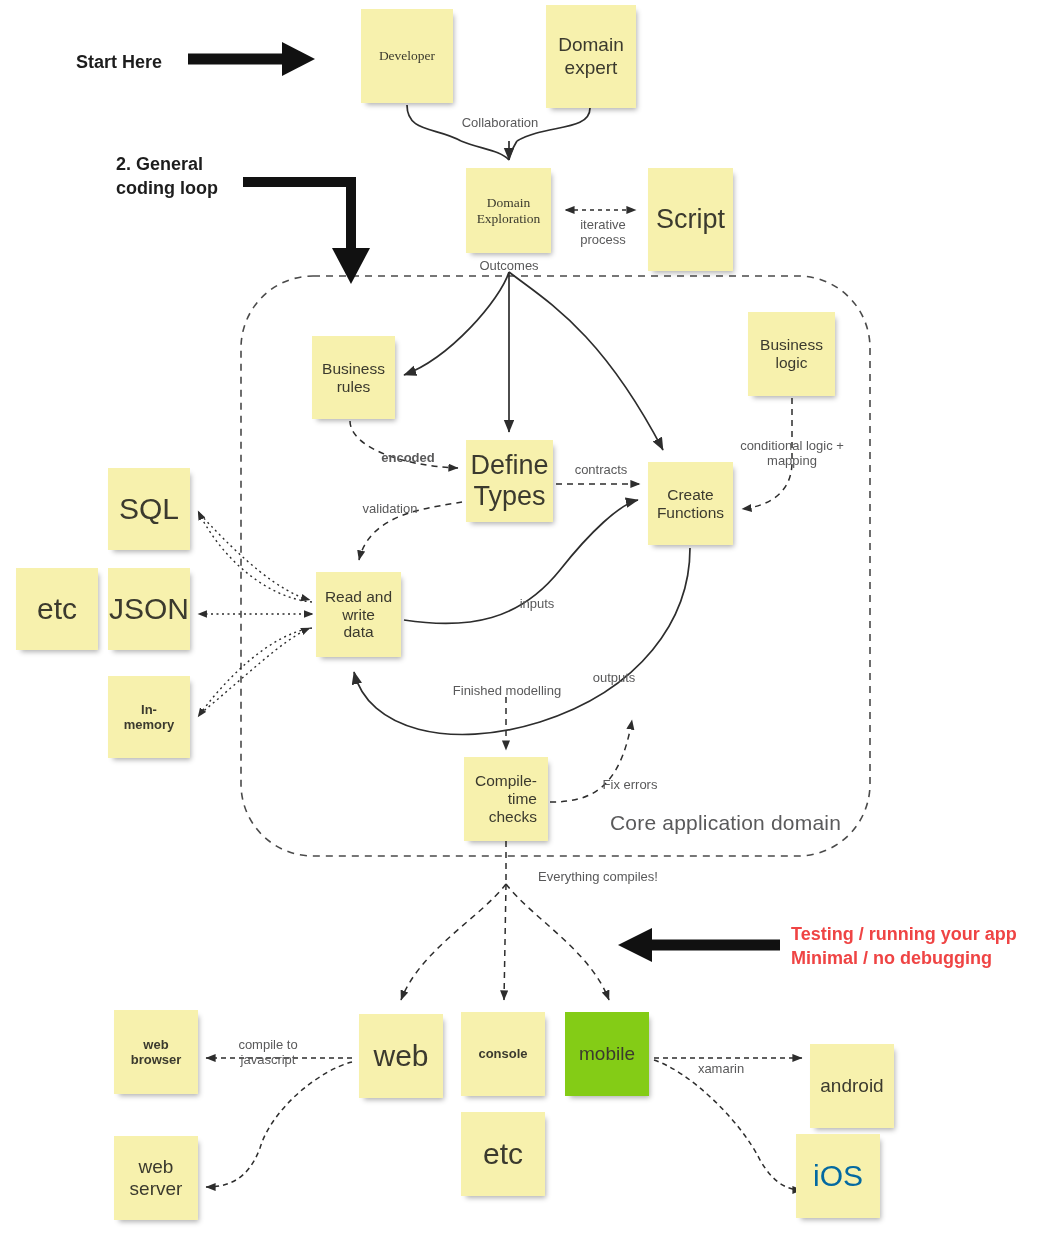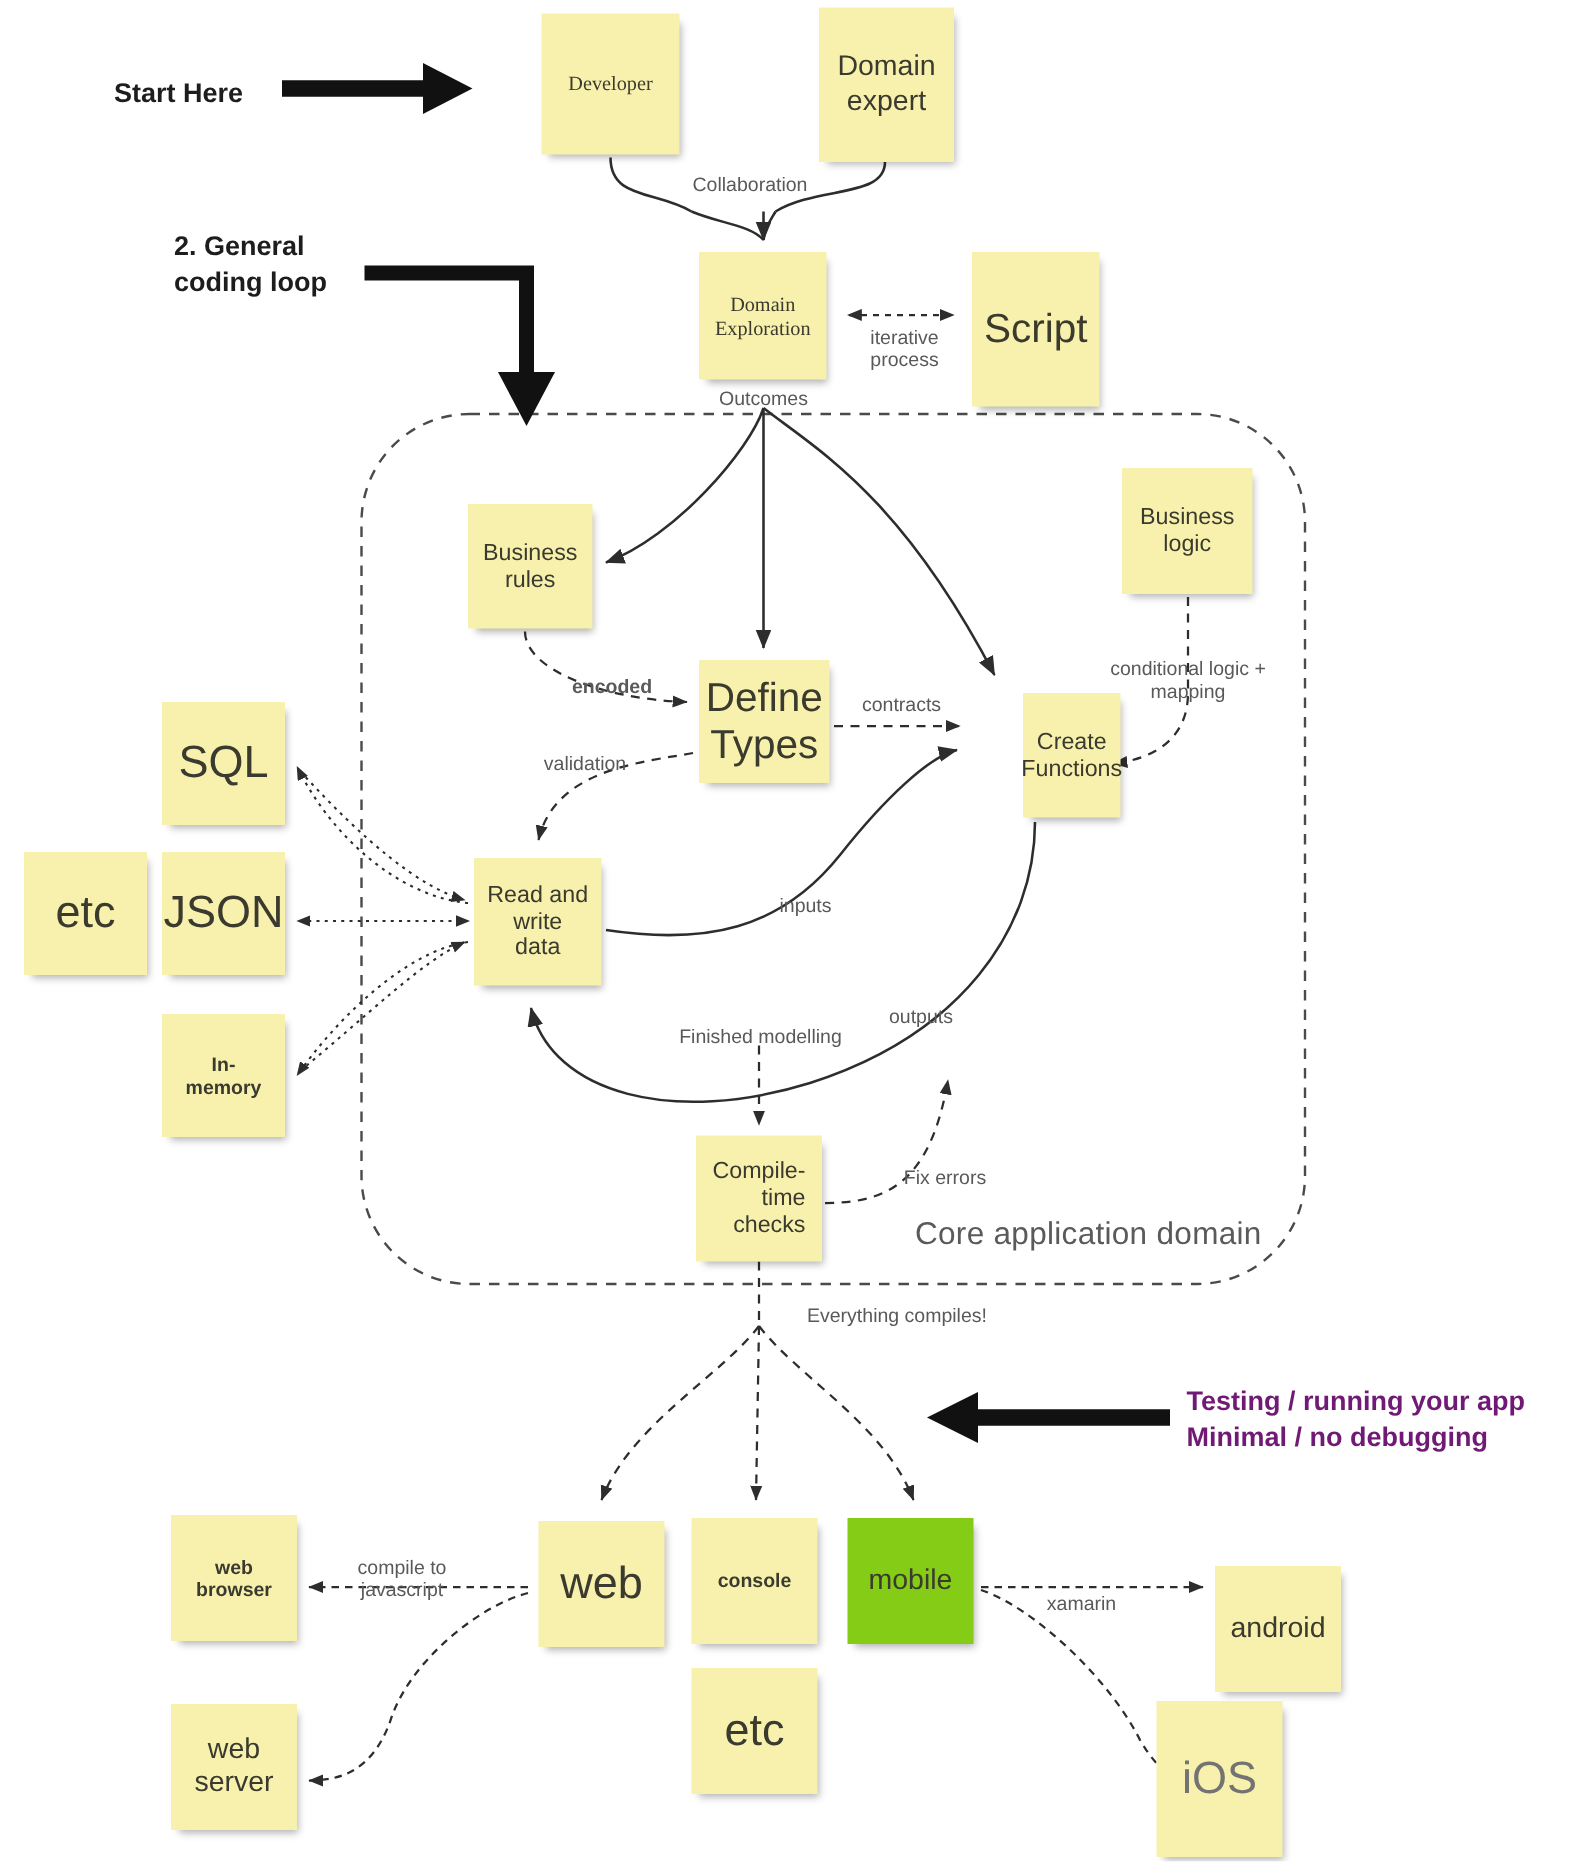--- a/index.html
+++ b/index.html
@@ -148,21 +148,21 @@
       </div>
       <div class="note fs15" style="left: 312px; top: 336px; width: 83px; height: 83px; background: rgb(247, 241, 173); color: rgb(59, 58, 46);">
         <span>Business<br>rules</span>
       </div>
       <div class="note fs15" style="left: 748px; top: 312px; width: 87px; height: 84px; background: rgb(247, 241, 173); color: rgb(59, 58, 46);">
         <span>Business<br>logic</span>
       </div>
       <div class="note fs27" style="left: 466px; top: 440px; width: 87px; height: 82px; background: rgb(247, 241, 173); color: rgb(59, 58, 46);">
         <span>Define<br>Types</span>
       </div>
-      <div class="note fs15" style="left: 682px; top: 462px; width: 65px; height: 83px; background: rgb(247, 241, 173); color: rgb(59, 58, 46);">
+      <div class="note fs15" style="left: 648px; top: 462px; width: 85px; height: 83px; background: rgb(247, 241, 173); color: rgb(59, 58, 46);">
         <span>Create<br>Functions</span>
       </div>
       <div class="note fs30" style="left: 108px; top: 468px; width: 82px; height: 82px; background: rgb(247, 241, 173); color: rgb(59, 58, 46);">
         <span>SQL</span>
       </div>
       <div class="note fs30" style="left: 16px; top: 568px; width: 82px; height: 82px; background: rgb(247, 241, 173); color: rgb(59, 58, 46);">
         <span>etc</span>
       </div>
       <div class="note fs30" style="left: 108px; top: 568px; width: 82px; height: 82px; background: rgb(247, 241, 173); color: rgb(59, 58, 46);">
         <span>JSON</span>
@@ -190,21 +190,21 @@
       </div>
       <div class="note fs30" style="left: 461px; top: 1112px; width: 84px; height: 84px; background: rgb(247, 241, 173); color: rgb(59, 58, 46);">
         <span>etc</span>
       </div>
       <div class="note fs19" style="left: 565px; top: 1012px; width: 84px; height: 84px; background: #84cc16; color: rgb(59, 58, 46);">
         <span>mobile</span>
       </div>
       <div class="note fs19" style="left: 810px; top: 1012px; width: 84px; height: 84px; background: rgb(247, 241, 173); color: rgb(59, 58, 46); margin-top: 32px;">
         <span>android</span>
       </div>
-      <div class="note fs30" style="left: 771px; top: 1134px; width: 84px; height: 104px; background: rgb(247, 241, 173); color: #737373;">
+      <div class="note fs30" style="left: 796px; top: 1134px; width: 84px; height: 84px; background: rgb(247, 241, 173); color: #0369a1;">
         <span>iOS</span>
       </div>
     </div>
 
   <div id="labels-layer">
       <div class="edge-label" style="left: 445px; top: 116px; width: 110px; color: rgb(89, 89, 90);">Collaboration</div>
       <div class="edge-label" style="left: 560px; top: 218px; width: 86px; color: rgb(89, 89, 90);">iterative<br>process</div>
       <div class="edge-label" style="left: 466px; top: 259px; width: 86px; color: rgb(89, 89, 90);">Outcomes</div>
       <div class="edge-label" style="left: 372px; top: 451px; width: 72px; color: rgb(89, 89, 90); font-weight: bold;">encoded</div>
       <div class="edge-label" style="left: 562px; top: 463px; width: 78px; color: rgb(89, 89, 90);">contracts</div>
@@ -219,16 +219,16 @@
       <div class="edge-label" style="left: 688px; top: 1062px; width: 66px; color: rgb(89, 89, 90);">xamarin</div>
     </div>
 
   <div id="zones-layer">
       <div class="zone-label" style="left: 610px; top: 811px;">Core application domain</div>
     </div>
 
   <div id="callouts-layer">
       <div class="callout" style="left: 76px; top: 50px; color: rgb(29, 29, 29);">Start Here</div>
       <div class="callout" style="left: 116px; top: 152px; color: rgb(29, 29, 29);">2. General<br>coding loop</div>
-      <div class="callout" style="left: 791px; top: 922px; color: #701a75;">Testing / running your app<br>Minimal / no debugging</div>
+      <div class="callout" style="left: 791px; top: 922px; color: #ef4444;">Testing / running your app<br>Minimal / no debugging</div>
     </div>
 
 </div>
 
 </body></html>

